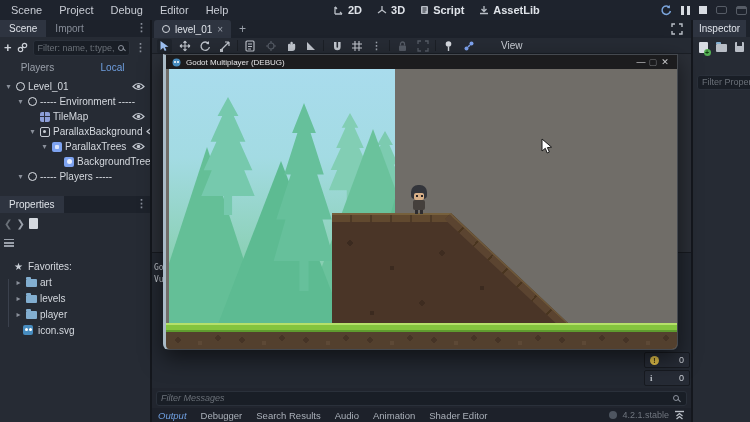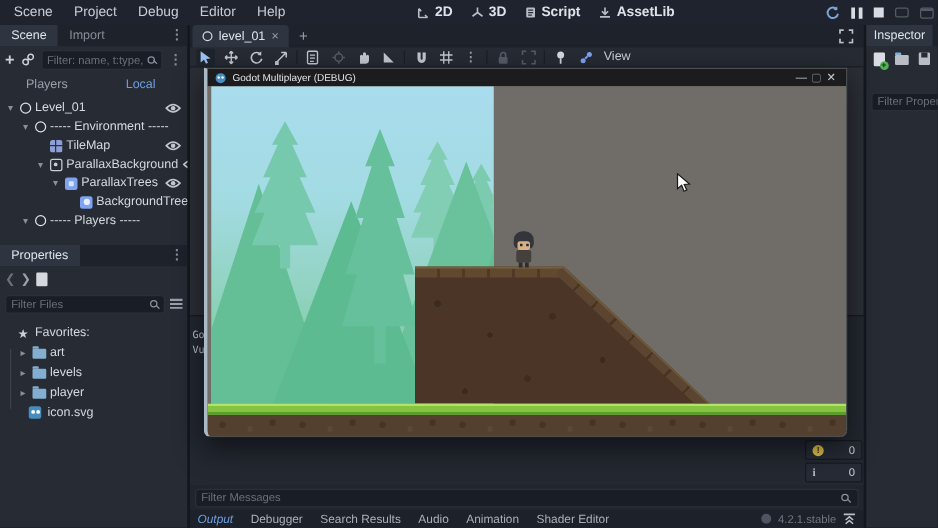--- a/index.html
+++ b/index.html
@@ -278,24 +278,20 @@
           <span>Properties</span>
         </div>
       <span class="kebab">⋮</span>
     </div>
     <div class="flex" style="height:20px;gap:4px;padding:0 4px">
       <span style="color:#6a7078;font-size:10px">❮</span>
       <span style="color:#9aa0aa;font-size:10px">❯</span>
       <span style="width:9px;height:11px;background:#d5d9df;border-radius:1px;flex:none"></span>
     </div>
     <div class="flex" style="height:20px;gap:4px;padding:0 4px">
-      <span style="position:relative;flex:1;display:flex;align-items:center">
-        <input class="mini-input" style="width: 100%; padding-right: 14px; height: 15px;" placeholder="Filter Files">
-        <span class="mag" style="position:absolute;right:6px"></span>
-      </span>
       <span style="width:10px;height:8px;background:linear-gradient(#9aa0aa 0 1.5px,transparent 1.5px 3.2px,#9aa0aa 3.2px 4.7px,transparent 4.7px 6.4px,#9aa0aa 6.4px 8px);flex:none"></span>
     </div>
     <div style="padding-top:6px;position:relative">
       <div class="abs" style="left:8px;top:26px;width:1px;height:48px;background:#3b414d"></div>
       <div class="trow" style="padding-left:14px;gap:5px">
         <span class="star">★</span>
         <span>Favorites:</span>
       </div>
       <div class="trow" style="padding-left:14px;height:16px">
         <span class="tarrow">▸</span>
@@ -414,31 +410,31 @@
           <path d="M5.5 6.5 L5.5 11" stroke="#d5d9df" stroke-width="1.4"></path>
         </svg>
       </span>
     <span class="tbtn">
         <svg width="12" height="12" viewBox="0 0 12 12">
           <circle cx="3.5" cy="8.5" r="2" fill="#7ea3f0"></circle>
           <circle cx="8.5" cy="3.5" r="2" fill="#7ea3f0"></circle>
           <path d="M5 7 L7 5" stroke="#7ea3f0" stroke-width="1.6"></path>
         </svg>
       </span>
-    <span style="font-size:10px;color:#ccd0d7;margin-left:2px">View</span>
+    <span style="font-size:10px;color:#ccd0d7;margin-left:20px">View</span>
   </div>
 
   <div class="abs outputpanel">
     <div style="padding:10px 0 0 2px;white-space:nowrap;overflow:hidden">God</div>
     <div style="padding:3px 0 0 2px;white-space:nowrap;overflow:hidden">Vul</div>
   </div>
 
   <div class="abs filterbar">
     <span style="position:relative;flex:1;display:flex;align-items:center">
-      <input class="mini-input" style="width: 100%; height: 15px; padding-right: 16px;" placeholder="Filter Messages">
+      <input class="mini-input" style="width: 100%; height: 15px; padding-right: 16px; font-style: italic;" placeholder="Filter Messages">
       <span class="mag" style="position:absolute;right:8px"></span>
     </span>
   </div>
 
   <div class="abs bottomtabs">
     <span class="active">Output</span>
     <span>Debugger</span>
     <span>Search Results</span>
     <span>Audio</span>
     <span>Animation</span>

